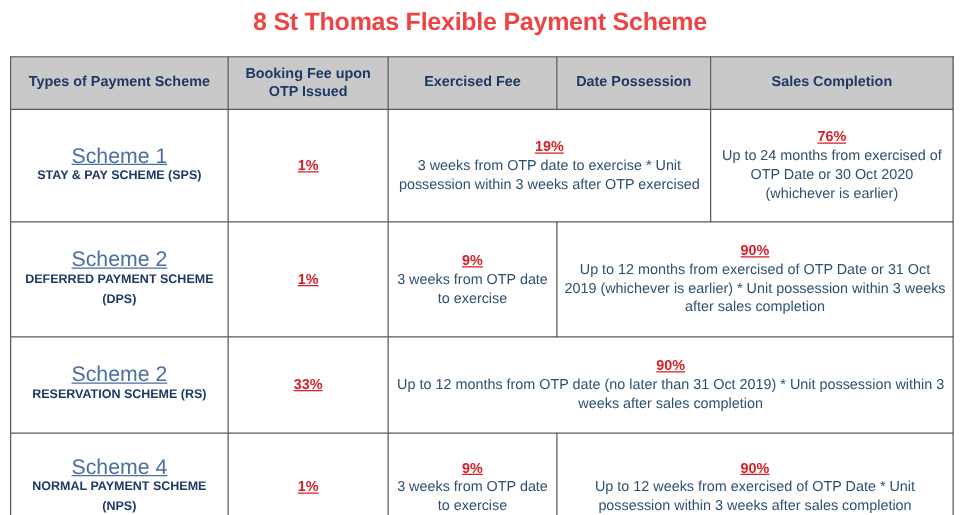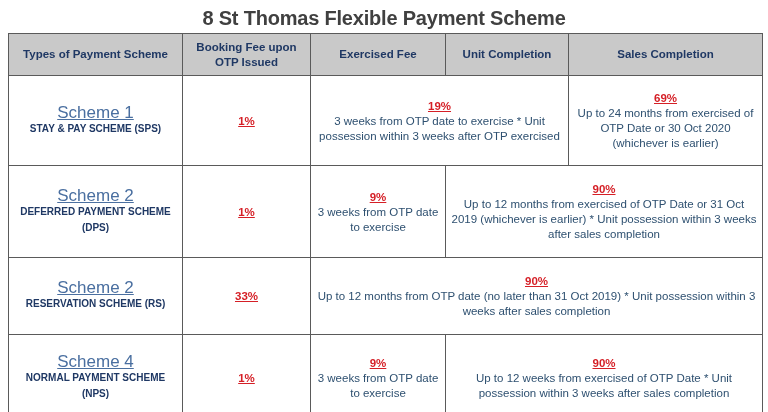--- a/index.html
+++ b/index.html
@@ -14,27 +14,27 @@
     overflow: hidden;
   }
   .page {
     position: relative;
     width: 768px;
     height: 412px;
     box-sizing: border-box;
   }
   .doc-title {
     text-align: center;
-    color: #404040;
+    color: #ef4444;
     font-size: 20px;
     font-weight: bold;
     letter-spacing: -0.2px;
     line-height: 30px;
     padding-top: 3px;
-    margin: 0 0 0 0;
+    margin: 0 0 12px 0;
   }
   .table-wrap {
     margin: 0 6px 0 8px;
   }
   table.scheme-table {
     border-collapse: collapse;
     width: 754px;
     table-layout: fixed;
     border: 1px solid #5a5a5a;
   }
@@ -108,40 +108,40 @@
           <col class="c2">
           <col class="c3">
           <col class="c4">
           <col class="c5">
       </colgroup>
       <thead>
         <tr>
           <th>Types of Payment Scheme</th>
           <th>Booking Fee upon OTP Issued</th>
           <th>Exercised Fee</th>
-          <th>Unit Completion</th>
+          <th>Date Possession</th>
           <th>Sales Completion</th>
         </tr>
       </thead>
       <tbody>
 
         <tr style="height:90px;">
           <td class="scheme-label">
             <span class="scheme-num">Scheme 1</span>
             <span class="scheme-name">STAY &amp; PAY SCHEME (SPS)</span>
           </td>
           <td>
             <span class="pct">1%</span>
           </td>
           <td colspan="2">
             <span class="pct">19%</span>
             <span class="detail">3 weeks from OTP date to exercise * Unit possession within 3 weeks after OTP exercised</span>
           </td>
           <td>
-            <span class="pct">69%</span>
+            <span class="pct">76%</span>
             <span class="detail">Up to 24 months from exercised of OTP Date or 30 Oct 2020 (whichever is earlier)</span>
           </td>
         </tr>
 
         <tr style="height:92px;">
           <td class="scheme-label">
             <span class="scheme-num">Scheme 2</span>
             <span class="scheme-name">DEFERRED PAYMENT SCHEME (DPS)</span>
           </td>
           <td>

